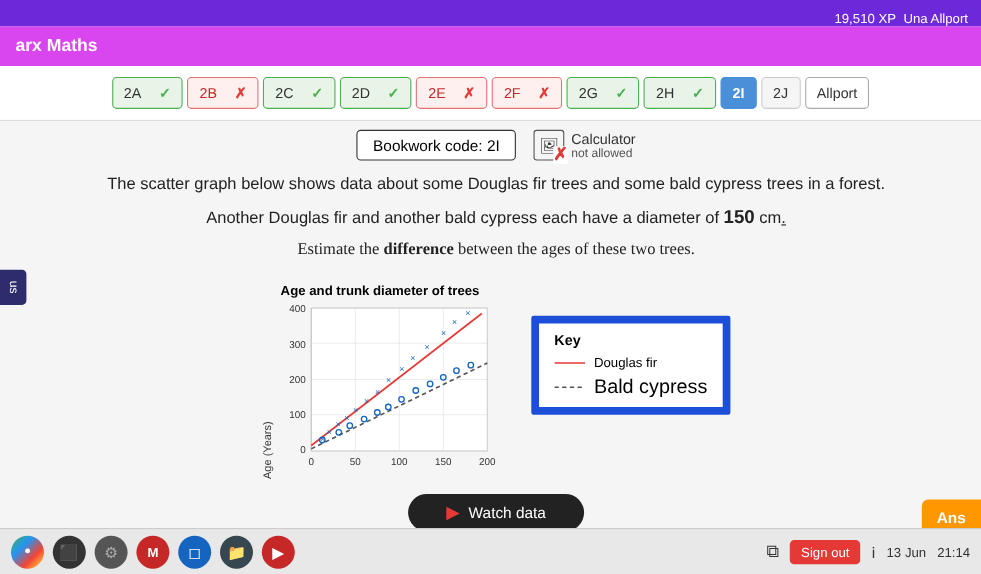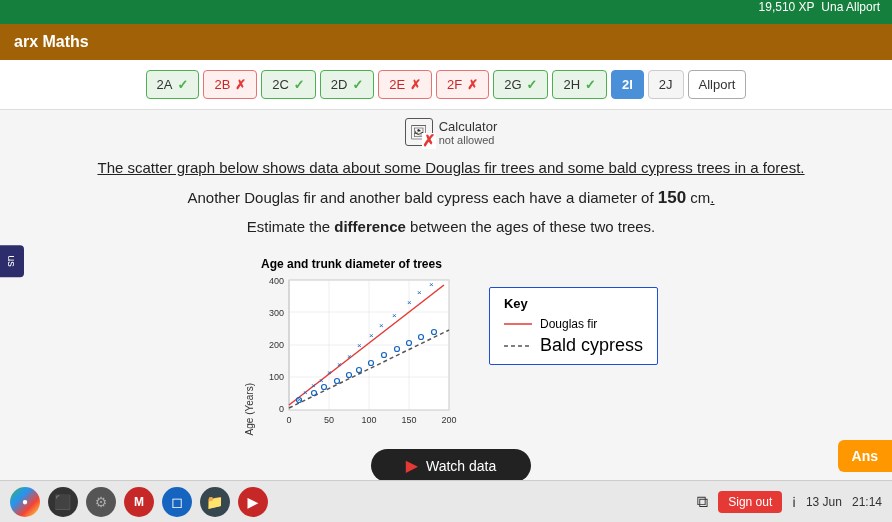--- a/index.html
+++ b/index.html
@@ -7,33 +7,33 @@
       width: 892px;
       height: 522px;
       font-family: Arial, sans-serif;
       background: #f0f0f0;
       overflow: hidden;
       position: relative;
     }
 
     
     .top-bar {
-      background: #15803d;
+      background: #6d28d9;
       color: white;
       height: 24px;
       display: flex;
       justify-content: flex-end;
-      align-items: flex-start;
+      align-items: flex-end;
       padding: 0 12px;
       font-size: 12px;
     }
 
     
     .app-header {
-      background: #a16207;
+      background: #d946ef;
       color: white;
       height: 36px;
       display: flex;
       align-items: center;
       padding: 0 14px;
       font-size: 16px;
       font-weight: bold;
     }
 
     
@@ -44,21 +44,21 @@
       align-items: center;
       padding: 0 20px;
       gap: 4px;
       border-bottom: 1px solid #ddd;
       justify-content: center;
     }
 
     .tab {
       display: flex;
       align-items: center;
-      gap: 5px;
+      gap: 16px;
       padding: 6px 10px;
       border: 1px solid #ccc;
       border-radius: 4px;
       font-size: 13px;
       cursor: pointer;
       background: #f5f5f5;
       color: #333;
     }
 
     .tab.active {
@@ -253,21 +253,21 @@
       border: none;
       border-radius: 4px;
       padding: 4px 10px;
       font-size: 12px;
       cursor: pointer;
     }
 
     .ans-btn {
       position: absolute;
       right: 0;
-      bottom: 50px;
+      bottom: 36px;
       background: #ff9800;
       color: white;
       border: none;
       border-radius: 6px 0 0 6px;
       padding: 8px 14px;
       font-size: 14px;
       font-weight: bold;
       cursor: pointer;
     }
 
@@ -342,39 +342,42 @@
     <span>2J</span>
   </div>
   <div class="tab summary">
     <span>Allport</span>
   </div>
 </div>
 
 <div class="content-wrapper" style="background:#f5f5f5; padding: 8px 30px 6px 40px;">
 
   <div class="bookwork-row">
+    <div class="bookwork-code">
+      <span>Bookwork code: 2I</span>
+    </div>
     <div class="calculator-info">
       <div class="calc-icon">
         🖼
         <span class="x-mark">✗</span>
       </div>
       <div>
         <div style="font-size:13px;">Calculator</div>
         <div style="font-size:11px; color:#555;">not allowed</div>
       </div>
     </div>
   </div>
 
-  <div class="question-text" style="text-align:center; margin-bottom:4px;text-decoration:underline;">
+  <div class="question-text" style="text-align:center; margin-bottom:4px;">
     <span>The scatter graph below shows data about some Douglas fir trees and some bald cypress trees in a forest.</span>
   </div>
   <div class="question-text" style="text-align:center; margin-bottom:4px;">
     Another Douglas fir and another bald cypress each have a diameter of <span style="font-size:17px; font-weight:bold;">150</span> <span style="font-size:15px;">cm</span><span style="text-decoration:underline; font-size:15px;">.</span>
   </div>
-  <div class="question-text" style="text-align:center; margin-bottom:18px;">
+  <div class="question-text" style="text-align:center; margin-bottom:18px;font-family:Liberation Serif, serif;">
     Estimate the <span class="bold">difference</span> between the ages of these two trees.
   </div>
 
   <div class="graph-section">
     <div class="graph-container">
       <div class="graph-title">Age and trunk diameter of trees</div>
       <div class="graph-area">
         <div class="y-axis-label">Age (Years)</div>
         <div class="graph-canvas">
           <svg class="chart-svg" width="200" height="160">
@@ -435,21 +438,21 @@
             <circle cx="138" cy="74" r="2.5" fill="none" stroke="#1565c0" stroke-width="1.2"></circle>
             <circle cx="150" cy="68" r="2.5" fill="none" stroke="#1565c0" stroke-width="1.2"></circle>
             <circle cx="162" cy="62" r="2.5" fill="none" stroke="#1565c0" stroke-width="1.2"></circle>
             <circle cx="175" cy="57" r="2.5" fill="none" stroke="#1565c0" stroke-width="1.2"></circle>
           </svg>
         </div>
       </div>
     </div>
 
     <div style="margin-top: 30px;">
-      <div style="border: 1px solid #1d4ed8; padding: 8px 14px; background: #fff; border-radius: 2px;">
+      <div style="border: 7px solid #1d4ed8; padding: 8px 14px; background: #fff; border-radius: 2px;">
         <div style="font-weight: bold; font-size: 13px; margin-bottom: 6px;">Key</div>
         <div style="display: flex; align-items: center; gap: 8px; margin-bottom: 4px;">
           <svg width="28" height="10">
             <line x1="0" y1="5" x2="28" y2="5" stroke="#e53935" stroke-width="1.5"></line>
           </svg>
           <span style="font-size: 12px;">Douglas fir</span>
         </div>
         <div style="display: flex; align-items: center; gap: 8px;">
           <svg width="28" height="10">
             <line x1="0" y1="5" x2="28" y2="5" stroke="#555" stroke-width="1.5" stroke-dasharray="4,3"></line>

